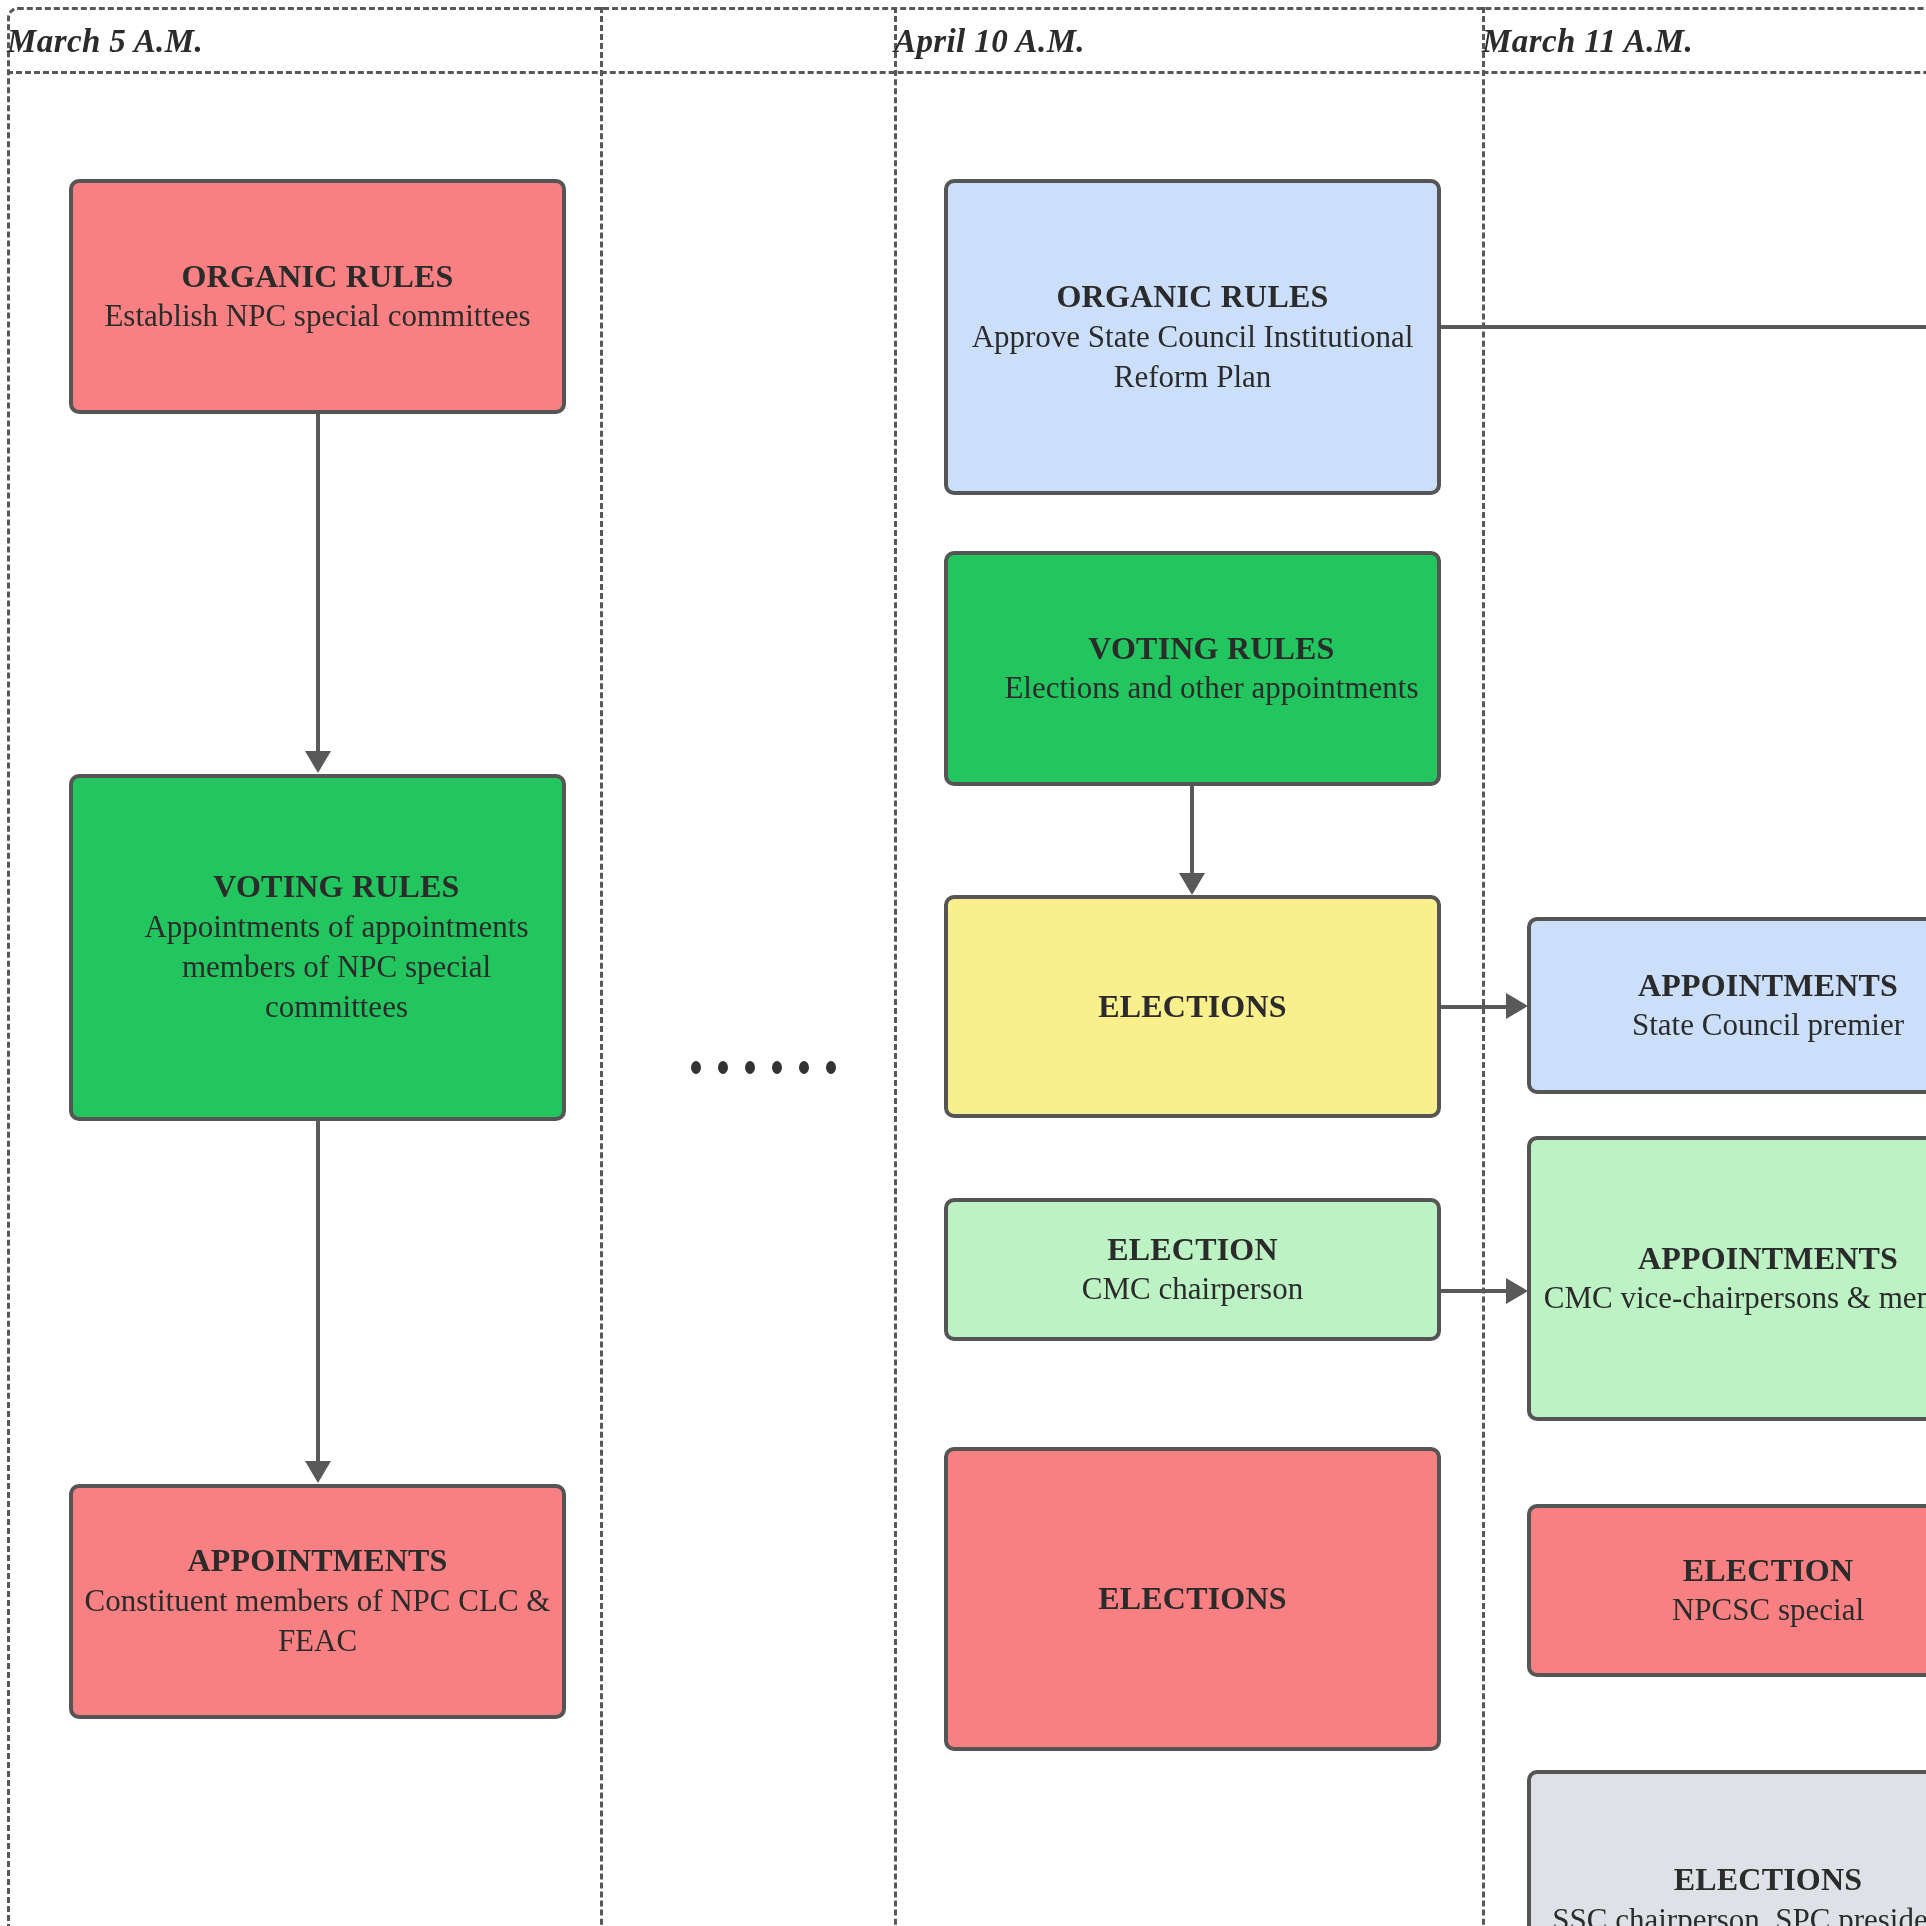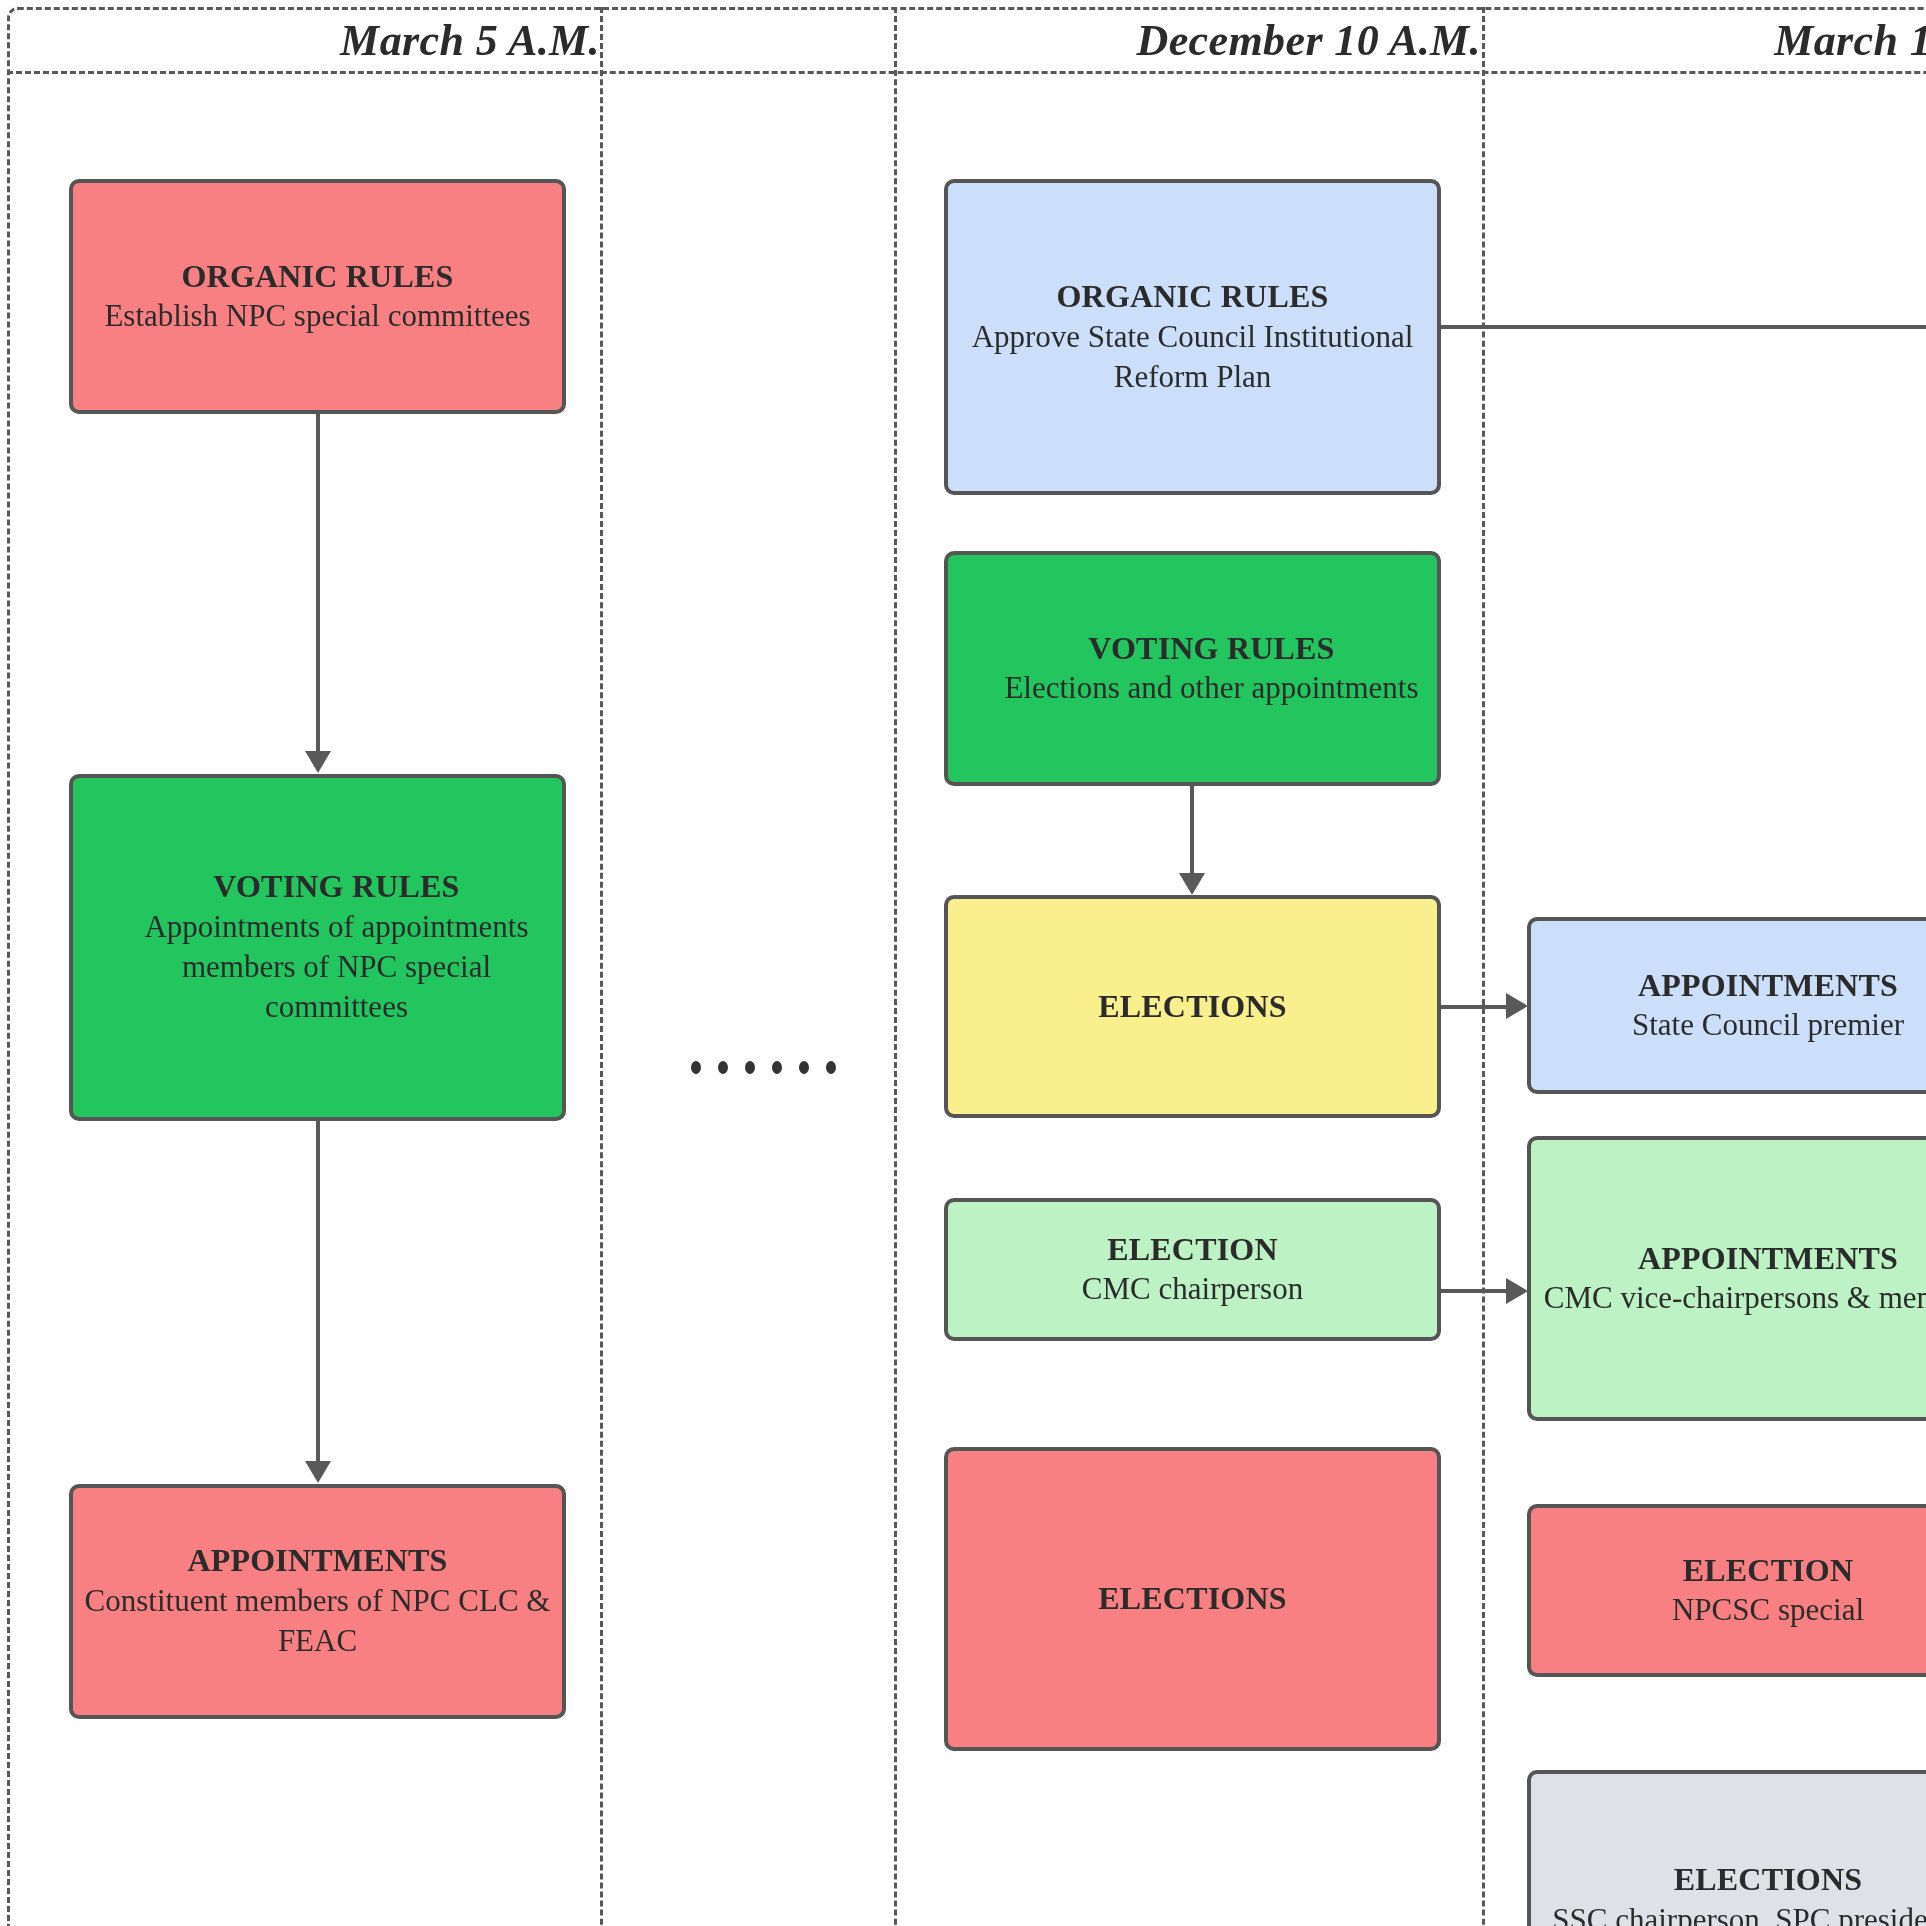--- a/index.html
+++ b/index.html
@@ -43,24 +43,24 @@
     height: 0;
     border-top: 3.5px dashed #585858;
   }
 
   
   .col-header {
     position: absolute;
     top: 11.6px;
     height: 58px;
     line-height: 58px;
-    text-align: right;
+    text-align: left;
     font-style: italic;
     font-weight: 700;
-    font-size: 44px;
+    font-size: 33px;
     color: #2b2b2b;
     letter-spacing: 0.4px;
     white-space: nowrap;
   }
 
   
   .node {
     position: absolute;
     box-sizing: border-box;
     border: 4.2px solid #555555;
@@ -134,21 +134,21 @@
 <div id="canvas">
 
   <div class="grid-outer"></div>
   <div class="hdiv" style="top:71px;"></div>
   <div class="vdiv" style="left:600px;"></div>
   <div class="vdiv" style="left:894px;"></div>
   <div class="vdiv" style="left:1482px;"></div>
 
   <div class="col-header" style="left:7px;  width:593px;">March 5 A.M.</div>
   <div class="col-header" style="left:600px;width:294px;"></div>
-  <div class="col-header" style="left:894px;width:587px;">December 10 A.M.</div>
+  <div class="col-header" style="left:894px;width:587px;">April 10 A.M.</div>
   <div class="col-header" style="left:1482px;width:572px;">March 11 A.M.</div>
 
   <div class="ellipsis" style="left:691px; top:1061px;">
     <i></i>
     <i></i>
     <i></i>
     <i></i>
     <i></i>
     <i></i>
   </div>

